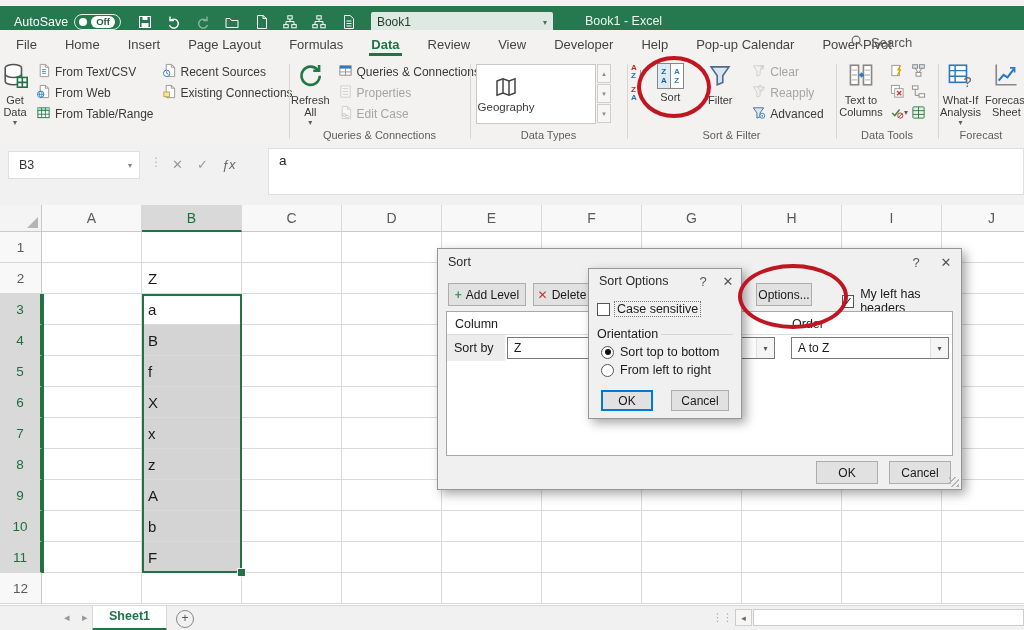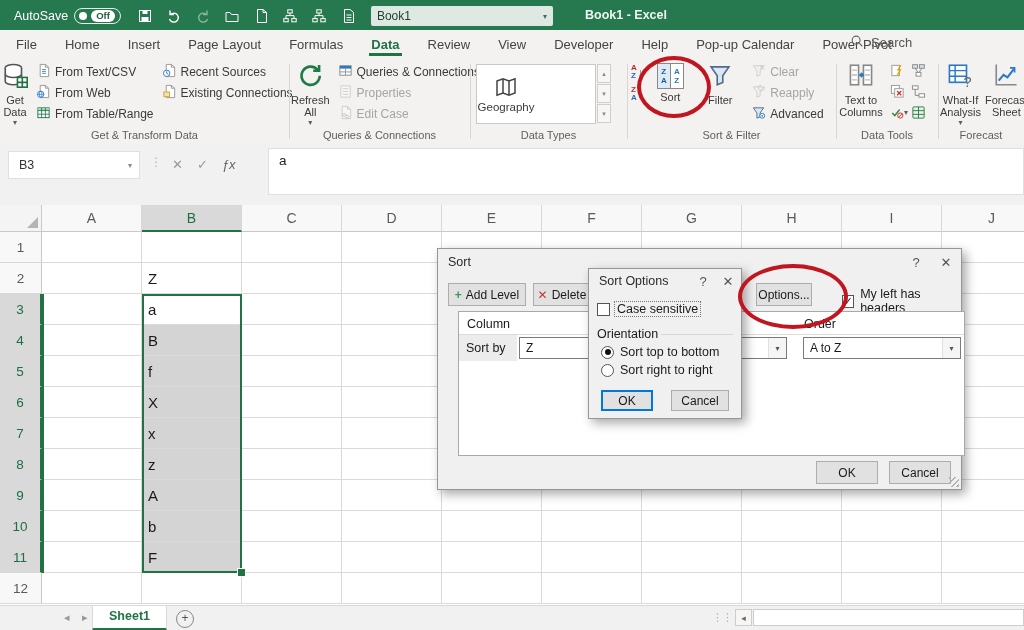--- a/index.html
+++ b/index.html
@@ -1,31 +1,31 @@
 <!DOCTYPE html>
 <html><head>
 <meta charset="utf-8">
 <style>
   html,body{margin:0;padding:0;background:#888;}
   .app{position:relative;width:1024px;height:630px;background:#f1f1f1;overflow:hidden;
        font-family:"Liberation Sans",sans-serif;-webkit-font-smoothing:antialiased;}
   
-  .titlebar{position:absolute;left:0;top:0;width:1024px;height:32px;background:#26784e;
+  .titlebar{position:absolute;left:0;top:6px;width:1024px;height:32px;background:#26784e;
             display:flex;align-items:center;color:#fff;font-size:12.5px;}
   .autosave{display:flex;align-items:center;gap:6px;margin-left:14px;}
   .as-pill{display:flex;align-items:center;gap:4px;border:1px solid #e7efe9;border-radius:9px;padding:1px 5px 1px 4px;}
   .as-dot{width:8px;height:8px;border-radius:50%;background:#fff;}
   .as-state{background:#fff;color:#1f5c3d;font-size:9.5px;font-weight:bold;border-radius:7px;padding:0 5px;line-height:12px;}
   .qat{display:flex;align-items:center;gap:12px;margin-left:16px;}
   .qat .qi{width:17px;height:17px;display:inline-flex;align-items:center;justify-content:center;}
   .qat .dim{opacity:.45;}
   .bookbox{margin-left:14px;width:170px;height:20px;background:#dfe9e3;border-radius:2px;color:#23402f;
            display:flex;align-items:center;padding:0 6px;font-size:12px;}
   .bookbox .spacer{flex:1}
-  .tb-title{position:absolute;left:585px;top:0;height:30px;display:flex;align-items:center;font-size:12.5px;color:#eef5f0;font-weight:bold;}
+  .tb-title{position:absolute;left:585px;top:0;height:30px;display:flex;align-items:center;font-size:12.5px;color:#eef5f0;}
   .tb-user{position:absolute;right:12px;top:0;height:30px;display:flex;align-items:center;gap:9px;}
   .avatar{width:22px;height:22px;border-radius:50%;background:#dd4b45;color:#fff;font-size:10px;font-weight:bold;
           display:flex;align-items:center;justify-content:center;}
   
   .tabsrow{position:absolute;left:0;top:30px;width:1024px;height:28px;background:#f3f2f1;display:flex;align-items:center;}
   .tab{margin-left:24px;font-size:13px;color:#444;padding:4px 2px;white-space:nowrap;}
   .tab:first-child{margin-left:14px;}
   .tab.active{color:#217346;font-weight:bold;border-bottom:3px solid #217346;padding-bottom:1px;}
   .searchbox{position:absolute;left:850px;top:4px;display:flex;align-items:center;gap:7px;color:#555;font-size:13px;}
   
@@ -275,21 +275,20 @@
           </div>
           <div class="ritem">
             <span class="ic"><svg viewBox="0 0 16 16" width="16" height="16">
                 <path d="M4.5 1.5 h5.5 L13.5 4.5 v10 H4.5 z" fill="#fff" stroke="#9a9896"></path>
                 <path d="M10 1.5 v3 h3.5" fill="none" stroke="#9a9896"></path>
                 <rect x="2" y="8.5" width="6" height="5" fill="#f7e2a9" stroke="#c9a43c"></rect>
               </svg></span>
             <span>Existing Connections</span>
           </div>
         </div>
-        <div class="glabel">Get &amp; Transform Data</div>
       </div>
       <div class="gdiv" style="left: 289px;"></div>
       <div class="rgroup" style="left: 289px; width: 181px;">
         <div class="bigbtn">
           <span class="ic"><svg viewBox="0 0 16 16" width="16" height="16">
               <path d="M12.8 5 a5.6 5.6 0 1 0 1.2 3.5" fill="none" stroke="#1f7a46" stroke-width="1.6"></path>
               <path d="M13.6 1.8 v3.6 h-3.6" fill="none" stroke="#1f7a46" stroke-width="1.6"></path>
             </svg></span>
           <span class="blab">Refresh<br>All</span>
           <span class="dd">▾</span>
@@ -661,21 +660,21 @@
       <span style="color:#c3372c;margin-right:4px;">✕</span>
       <span>Delete Level</span>
     </div>
     <div class="btn" style="left:318px;top:34px;width:56px;height:23px;">
       <span>Options...</span>
     </div>
     <div style="position:absolute;left:404px;top:38px;display:flex;align-items:center;gap:6px;">
       <span class="cb">✓</span>
       <span>My left has headers</span>
     </div>
-    <div class="listarea" style="left:20px;top:62px;width:507px;height:145px;">
+    <div class="listarea" style="left:8px;top:62px;width:507px;height:145px;">
       <div style="position:absolute;left:8px;top:5px;">Column</div>
       <div style="position:absolute;left:345px;top:5px;">Order</div>
       <div style="position:absolute;left:0;top:22px;width:100%;height:1px;background:#dcdcdc;"></div>
       <div style="position:absolute;left:0;top:23px;width:58px;height:26px;background:#ececec;line-height:26px;padding-left:7px;box-sizing:border-box;">Sort by</div>
       <div class="dropd" style="left:60px;top:25px;width:268px;height:22px;">
         <span class="dv">Z</span>
         <span class="da">▾</span>
       </div>
       <div class="dropd" style="left:344px;top:25px;width:158px;height:22px;">
         <span class="dv">A to Z</span>
@@ -703,21 +702,21 @@
       <span style="border:1px dotted #777;padding:0 2px;">Case sensitive</span>
     </div>
     <div style="position:absolute;left:8px;top:58px;color:#1a1a1a;">Orientation</div>
     <div style="position:absolute;left:72px;top:65px;right:8px;height:1px;background:#d6d6d6;"></div>
     <div style="position:absolute;left:12px;top:76px;display:flex;align-items:center;gap:6px;">
       <span class="radio on"></span>
       <span>Sort top to bottom</span>
     </div>
     <div style="position:absolute;left:12px;top:94px;display:flex;align-items:center;gap:6px;">
       <span class="radio"></span>
-      <span>Sort right to right</span>
+      <span>From left to right</span>
     </div>
     <div class="btn focus" style="left:12px;top:121px;width:52px;height:21px;">
       <span>OK</span>
     </div>
     <div class="btn" style="left:82px;top:121px;width:58px;height:21px;">
       <span>Cancel</span>
     </div>
   </div>
 
   <div class="redring" style="left:637px;top:56px;width:66px;height:54px;"></div>

